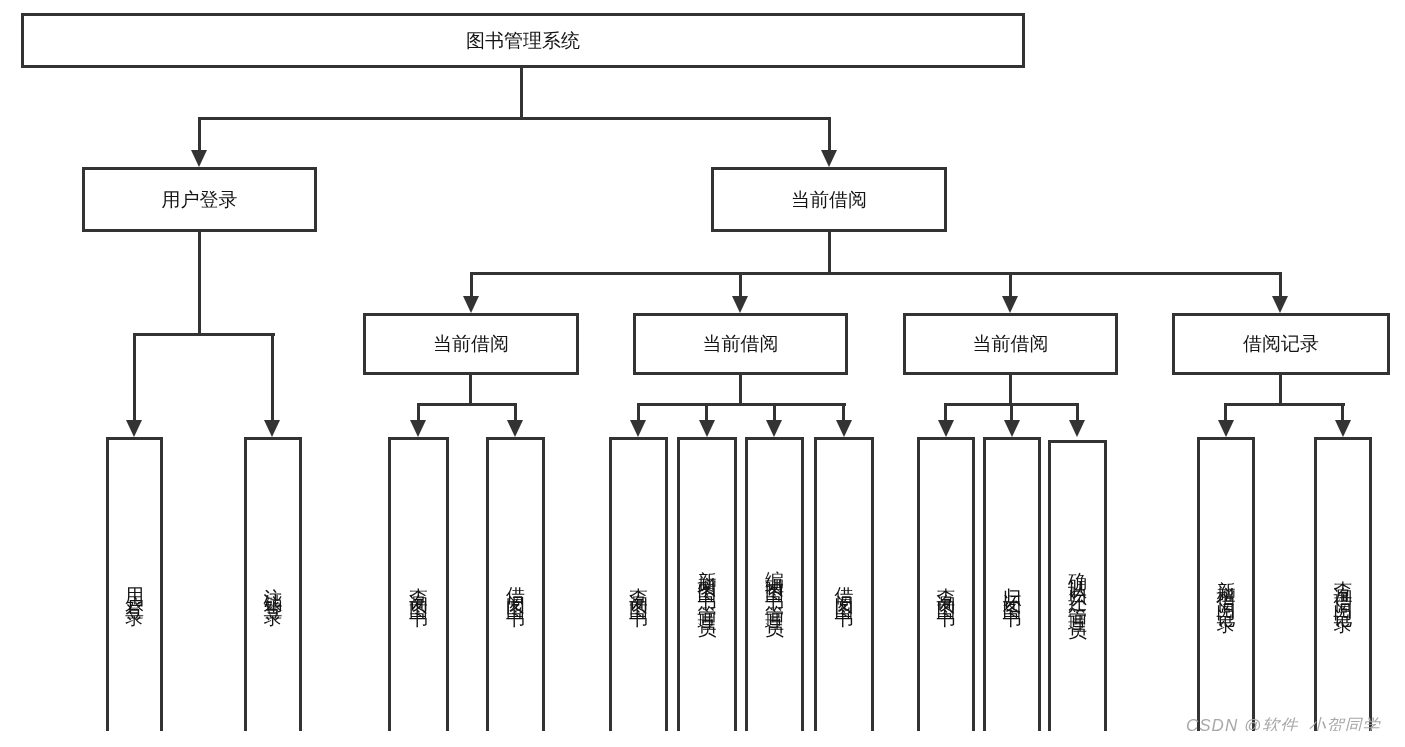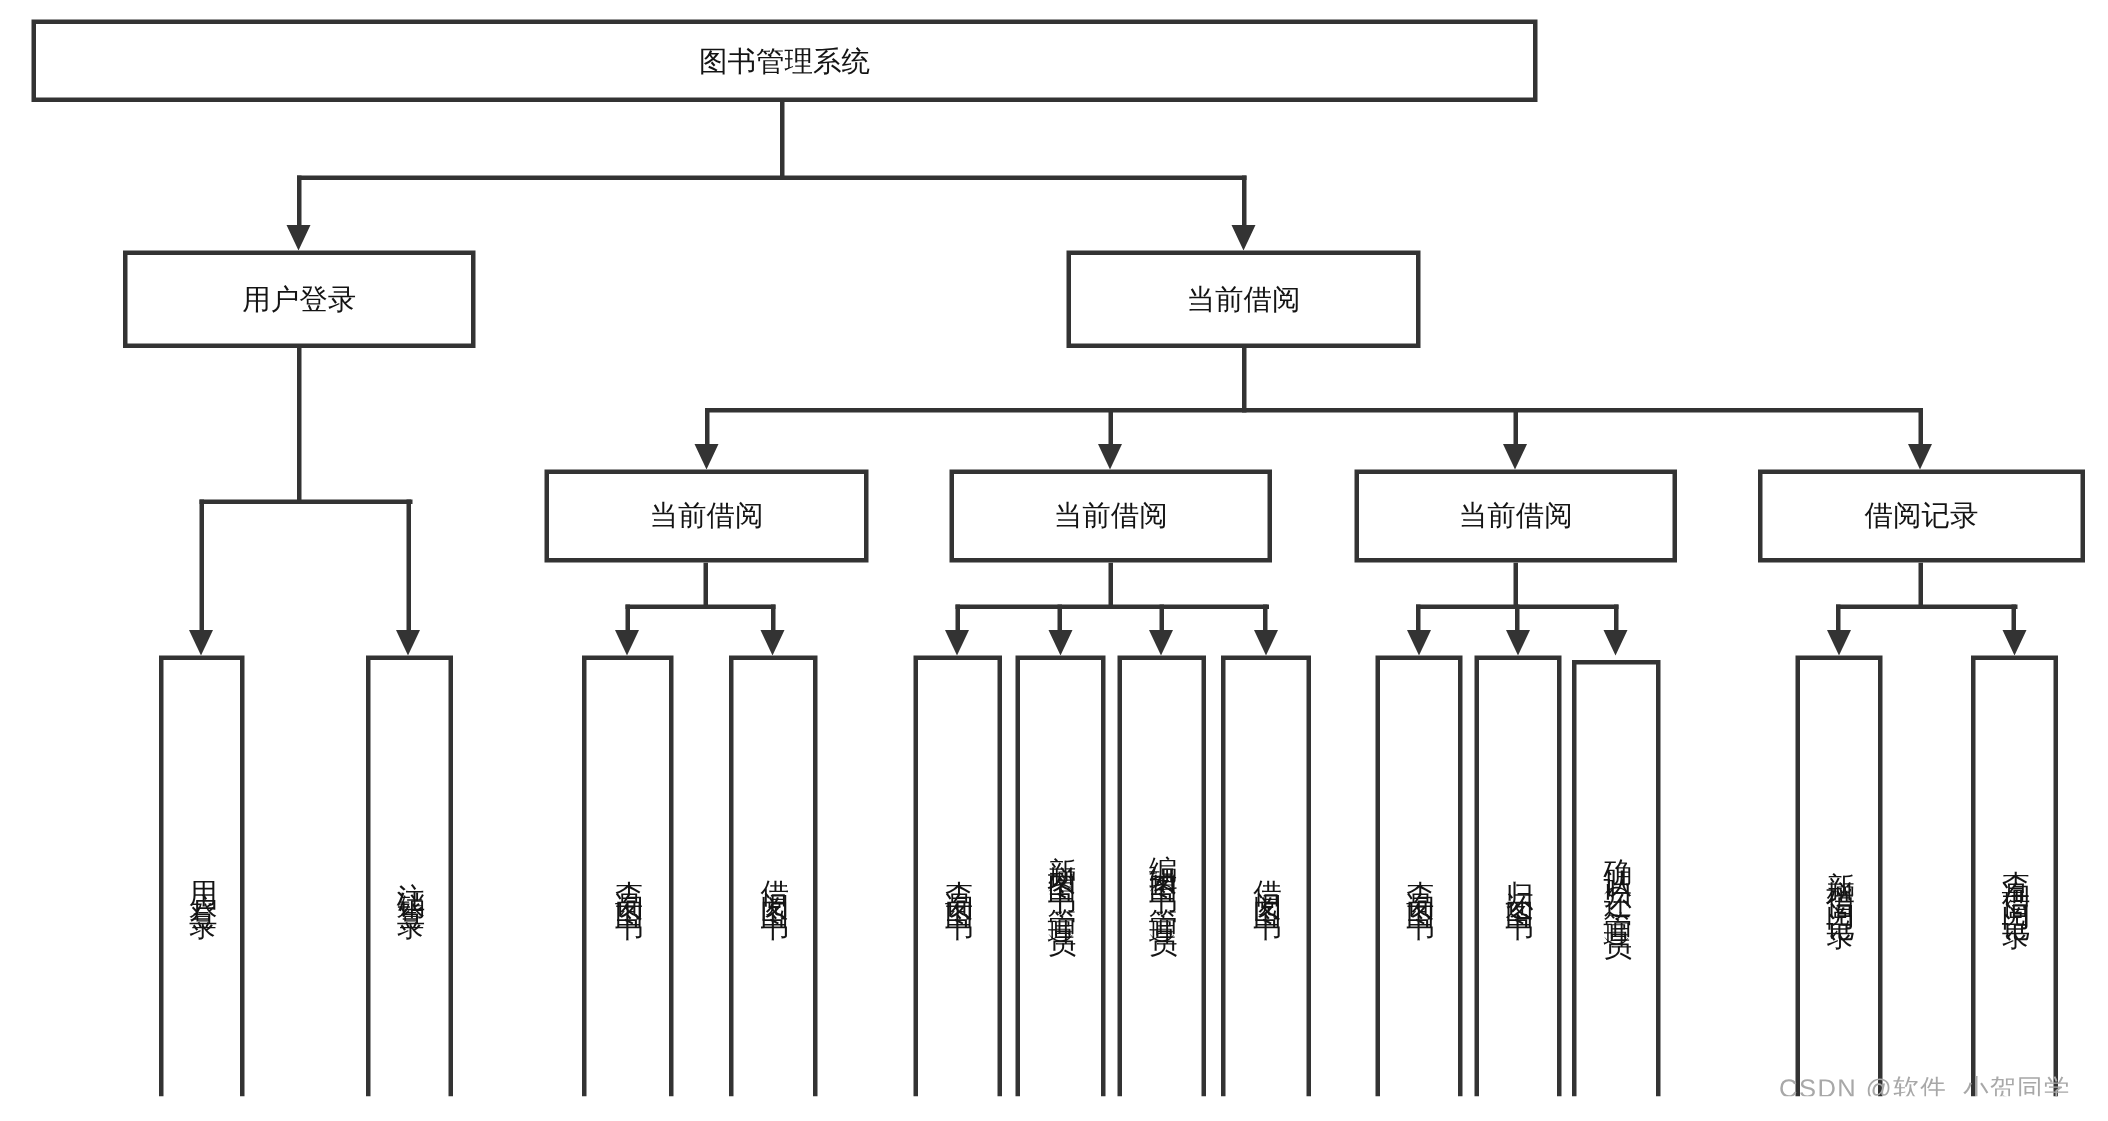--- a/index.html
+++ b/index.html
@@ -49,20 +49,21 @@
     z-index:1;
   }
   .watermark{
     position:absolute;
     left:1186px;top:714px;
     font-size:17px;
     color:var(--wm);
     letter-spacing:1px;
     z-index:5;
     white-space:nowrap;
+    font-style:italic;
   }
 </style>
 </head>
 <body>
 
 <div id="canvas">
 
   <div class="box" style="left:21px;top:13px;width:1004px;height:55px">
     <span>图书管理系统</span>
   </div>

